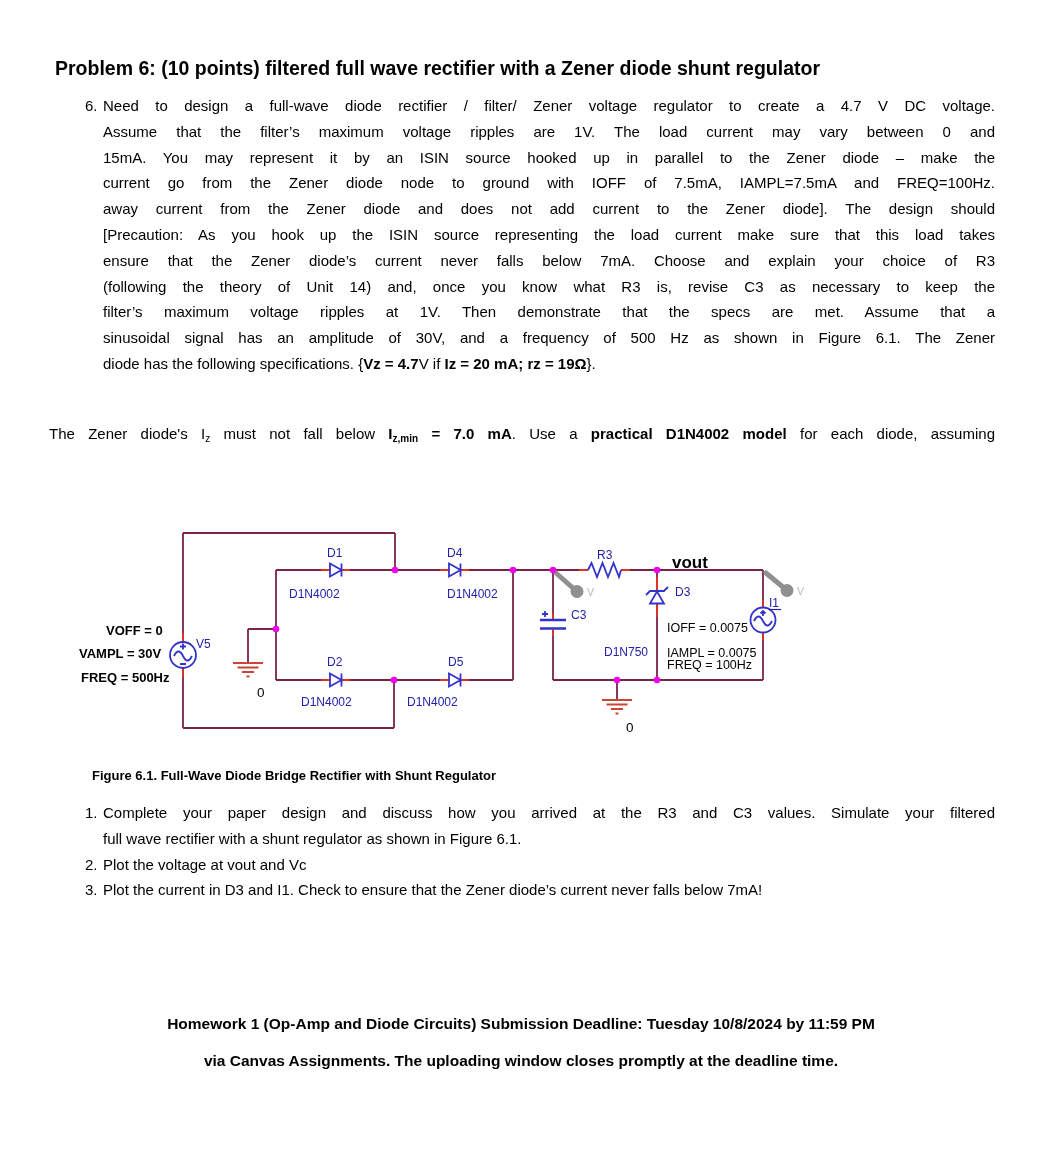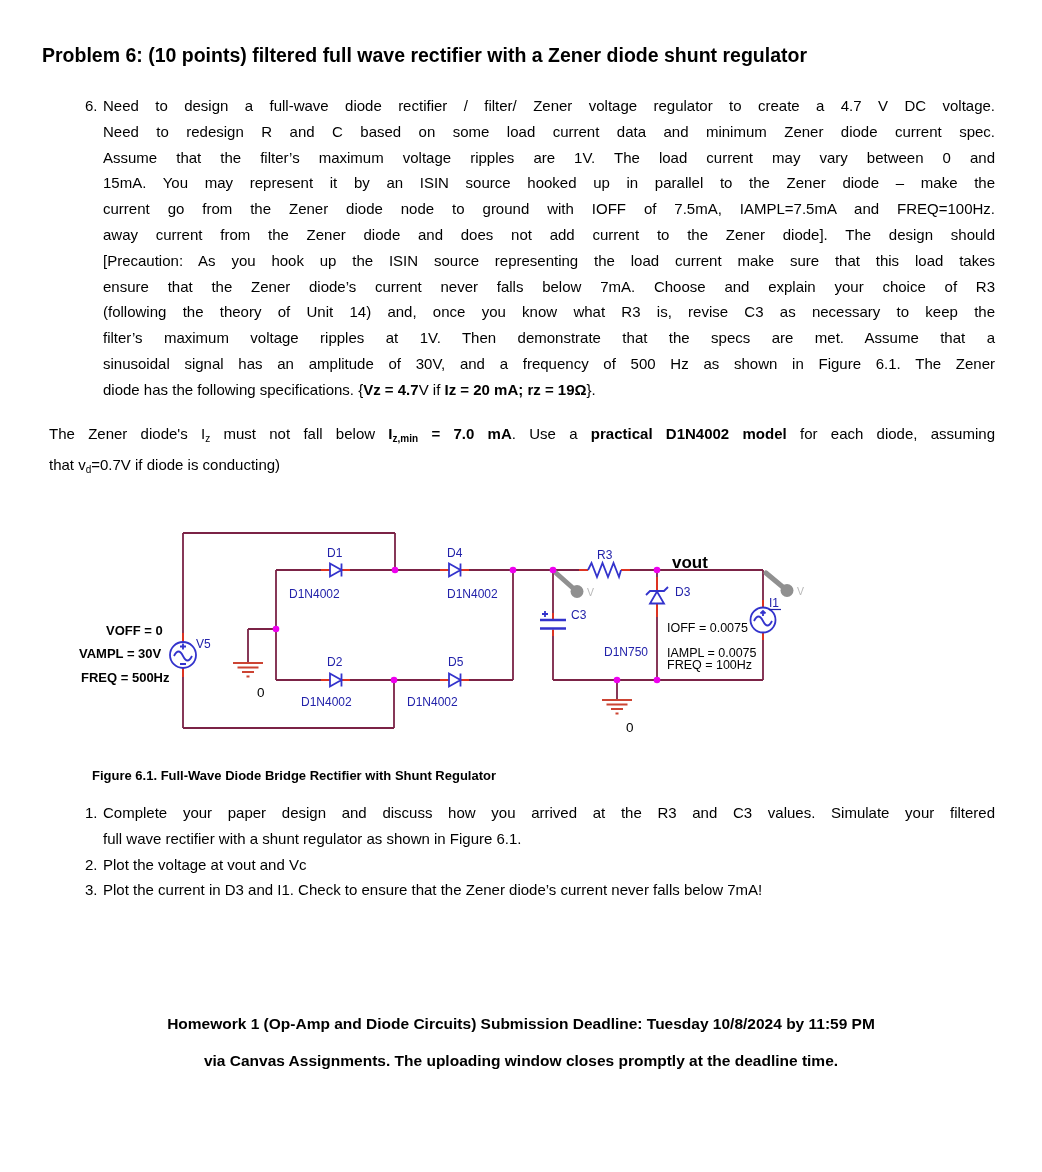--- a/index.html
+++ b/index.html
@@ -1,20 +1,20 @@
 <!DOCTYPE html>
 <html style="--wire: #7b2346; --pin: #dd3322; --symbol: #3333cc; --label: #2222aa; --junction: #ee00ee; --probe: #909090; --ground: #cc4433;"><head>
 <meta charset="utf-8">
 <style>
   html,body{margin:0;padding:0;}
   body{
     width:1042px;height:1172px;background:#ffffff;position:relative;overflow:hidden;
     font-family:"Liberation Sans",sans-serif;color:#000;
   }
-  .title{position:absolute;left:38px;top:40px;width:985px;font-size:19.5px;font-weight:bold;margin:4px;}
+  .title{position:absolute;left:38px;top:40px;width:985px;font-size:19.5px;font-weight:bold;margin:17px;}
   .flexpara{position:absolute;display:flex;}
   .para6{left:85px;top:93px;width:910px;}
   .num{width:18px;flex:none;font-size:15px;line-height:25.8px;}
   .ptext{flex:1;font-size:15px;line-height:25.8px;}
   .pline{text-align:justify;text-align-last:justify;}
   .pline.nj{text-align-last:left;}
   .zener{position:absolute;left:49px;top:421px;width:946px;font-size:15px;line-height:26px;}
   .b{font-weight:bold;}
   .u{text-underline-offset:2.5px;}
   .sb{font-size:10px;vertical-align:-3px;}
@@ -45,37 +45,35 @@
 <body>
 
 <div>
 
   <h1 class="title">Problem 6: (10 points) filtered full wave rectifier with a Zener diode shunt regulator</h1>
 
   <div class="flexpara para6">
     <div class="num">6.</div>
     <div class="ptext">
         <div class="pline"><span>Need to design a full-wave diode rectifier / filter/ Zener voltage regulator to create a 4.7 V DC voltage.</span></div>
-        <div class="pline"><span>Need to redesign R and C based on some load current data and minimum Zener diode current spec.</span></div>
         <div class="pline"><span>Assume that the filter’s maximum voltage ripples are 1V. The load current may vary between 0 and</span></div>
         <div class="pline"><span>15mA. You may represent it by an ISIN source hooked up in parallel to the Zener diode – make the</span></div>
         <div class="pline"><span>current go from the Zener diode node to ground with IOFF of 7.5mA, IAMPL=7.5mA and FREQ=100Hz.</span></div>
         <div class="pline"><span>away current from the Zener diode and does not add current to the Zener diode]. The design should</span></div>
         <div class="pline"><span>[Precaution: As you hook up the ISIN source representing the load current make sure that this load takes</span></div>
         <div class="pline"><span>ensure that the Zener diode’s current never falls below 7mA. Choose and explain your choice of R3</span></div>
         <div class="pline"><span>(following the theory of Unit 14) and, once you know what R3 is, revise C3 as necessary to keep the</span></div>
         <div class="pline"><span>filter’s maximum voltage ripples at 1V. Then demonstrate that the specs are met. Assume that a</span></div>
         <div class="pline"><span>sinusoidal signal has an amplitude of 30V, and a frequency of 500 Hz as shown in Figure 6.1.</span><span> </span><span class="u">The Zener</span></div>
         <div class="pline nj"><span class="u">diode has the following specifications. {</span><span class="b u">Vz = 4.7</span><span class="u">V if </span><span class="b u">Iz = 20 mA; rz = 19Ω</span><span class="u">}.</span></div>
       </div>
   </div>
 
   <div class="zener">
       <div class="pline"><span class="u">The Zener diode's I</span><span class="u sb">z</span><span class="u"> must not fall below </span><span class="b u">I</span><span class="b u sb">z,min</span><span class="b u"> = 7.0 mA</span><span class="u">. Use a </span><span class="b u">practical D1N4002 model</span><span class="u"> for each diode, assuming</span></div>
-      <div class="pline nj"><span class="u">that v</span><span class="u sb">d</span><span class="u">=0.7V if diode is conducting)</span></div>
     </div>
 
   <svg class="circuit" width="1042" height="245" viewBox="0 0 1042 245">
 
     <g>
       <path class="wire" d="M183,8 H395 M183,8 V108 M183,152 V203 M183,203 H394 M395,8 V45 M394,155 V203
         M276,45 H330 M341.5,45 H449 M460.5,45 H513
         M276,45 V155 M248,104 H276 M248,104 V138
         M276,155 H330 M341.5,155 H449 M460.5,155 H513
         M513,45 V155

